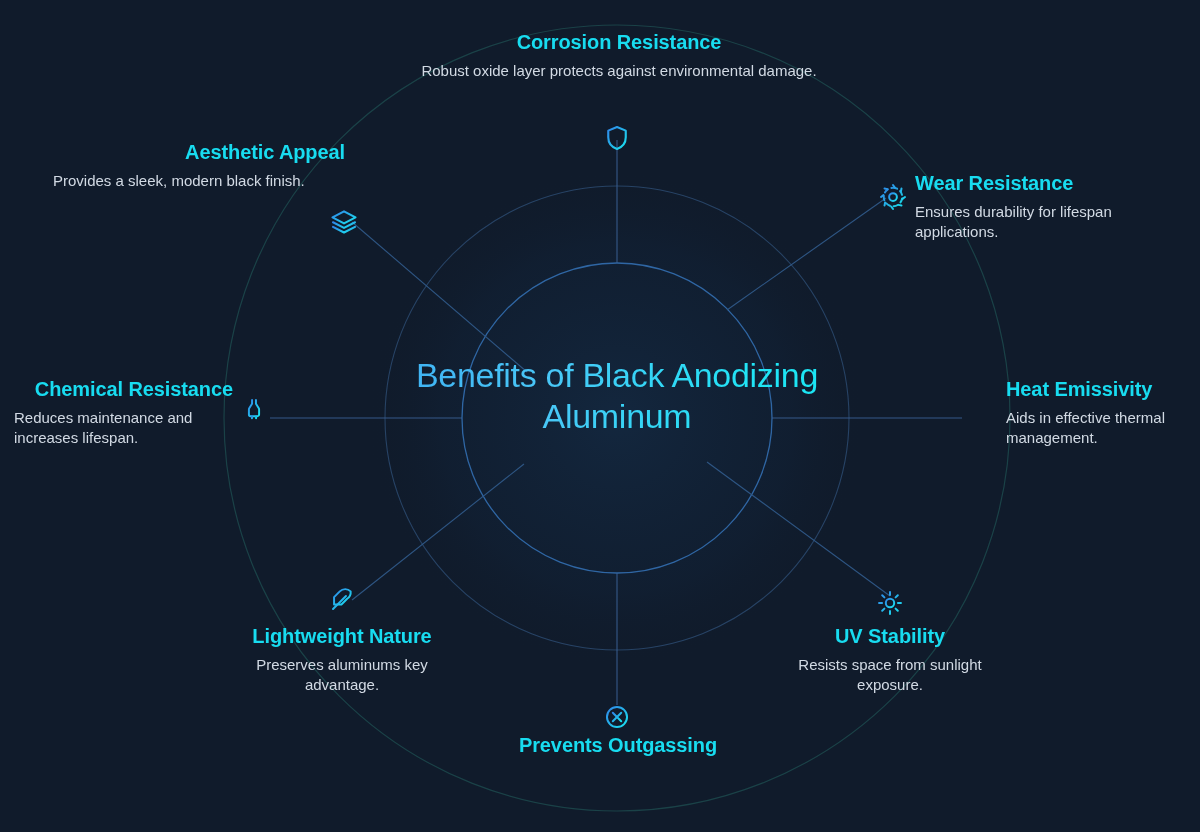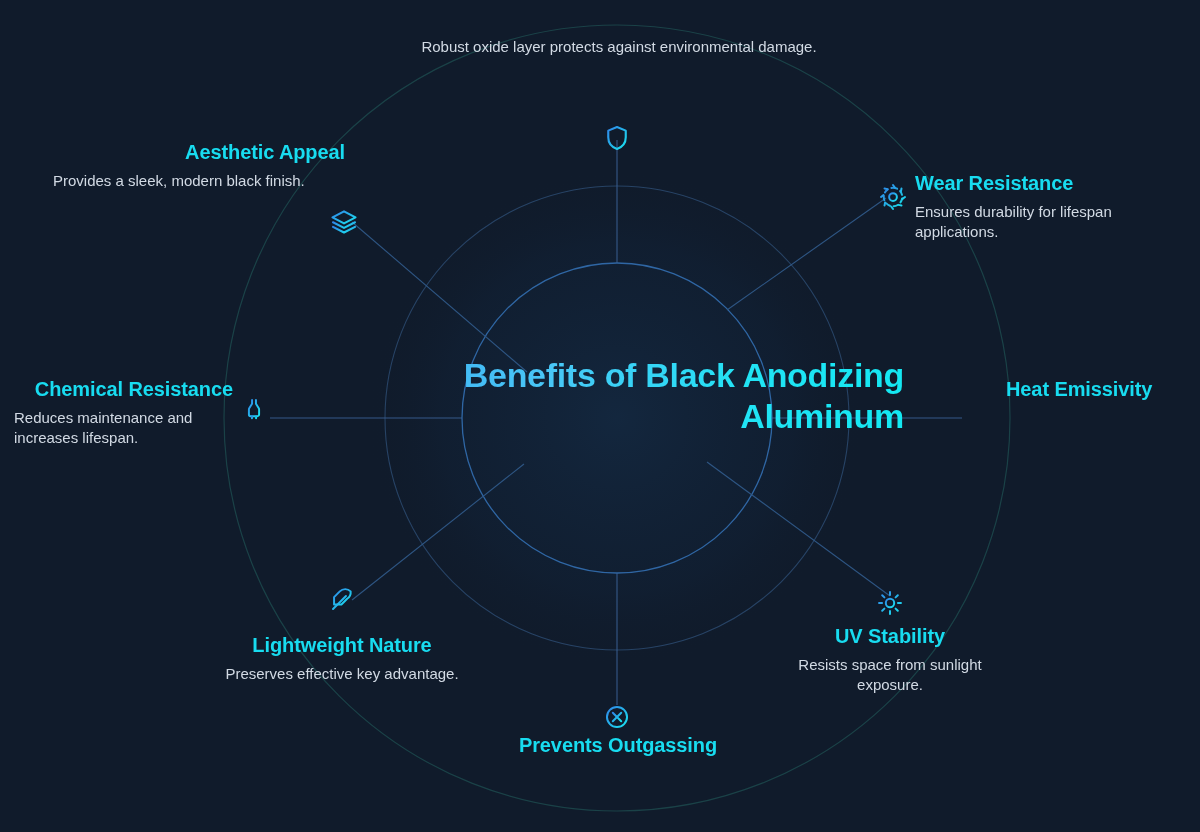--- a/index.html
+++ b/index.html
@@ -19,36 +19,36 @@
   }
   .node .desc{
     font-size:15px;color:#d2dae4;line-height:1.33;margin-top:7px;
     font-weight:400;
   }
   .icon{position:absolute;width:30px;height:30px;}
 
   
   #center-title{
     position:absolute;left:330px;top:355px;width:574px;
-    text-align:right;font-size:34px;font-weight:bold;line-height:1.22;
+    text-align:center;font-size:34px;font-weight:normal;line-height:1.22;
     background:linear-gradient(100deg,#3aa9f2 0%,#49c7f7 38%,#21e4f5 72%,#13e8f2 100%);
     -webkit-background-clip:text;background-clip:text;
     color:transparent;-webkit-text-fill-color:transparent;
     letter-spacing:-0.3px;
   }
 
   
   #n-corrosion{left:389px;top:30px;width:460px;text-align:center;}
   #n-aesthetic{left:53px;top:140px;width:292px;text-align:right;}
   #n-wear     {left:915px;top:171px;width:275px;text-align:left;}
   #n-chemical {left:14px;top:377px;width:219px;text-align:right;}
   #n-heat     {left:1006px;top:377px;width:194px;text-align:left;}
   #n-uv       {left:775px;top:624px;width:230px;text-align:center;}
   #n-outgas   {left:390px;top:733px;width:456px;text-align:center;}
-  #n-light    {left:225px;top:624px;width:234px;text-align:center;margin-top:9px;}
+  #n-light    {left:225px;top:624px;width:234px;text-align:center;}
 
   #n-chemical .desc, #n-aesthetic .desc{text-align:left;}
   #n-heat .desc, #n-wear .desc{text-align:left;}
 </style>
 </head>
 <body>
 
 <div id="stage">
 
   <svg class="rings" viewBox="0 0 1200 832" xmlns="http://www.w3.org/2000/svg">
@@ -86,20 +86,21 @@
       <line x1="524" y1="464" x2="352" y2="600"></line>
     </g>
   </svg>
 
   <div id="center-title">
     <div>Benefits of Black Anodizing</div>
     <div>Aluminum</div>
   </div>
 
   <div class="node" id="n-corrosion">
+    <div class="title">Corrosion Resistance</div>
     <div class="desc">Robust oxide layer protects against environmental damage.</div>
   </div>
   <span class="icon" style="left:602px;top:123px;">
     <svg viewBox="0 0 24 24" width="30" height="30" fill="none" stroke="url(#gIcon)" stroke-width="1.7" stroke-linecap="round" stroke-linejoin="round">
       <path d="M12 3.2 L19 6.1 V11.4 C19 15.9 16.1 19.3 12 20.8 C7.9 19.3 5 15.9 5 11.4 V6.1 Z"></path>
     </svg>
   </span>
 
   <div class="node" id="n-aesthetic">
     <div class="title">Aesthetic Appeal</div>
@@ -134,20 +135,21 @@
     <svg viewBox="0 0 24 24" width="26" height="26" fill="none" stroke="url(#gIcon)" stroke-width="1.8" stroke-linecap="round" stroke-linejoin="round">
       <path d="M9.3 3.6 h5.4"></path>
       <path d="M10.2 3.6 v3.6 L7.6 11.4 a2.3 2.3 0 0 0 -0.3 1.2 v4.4 a1.6 1.6 0 0 0 1.6 1.6 h6.2
                a1.6 1.6 0 0 0 1.6 -1.6 v-4.4 a2.3 2.3 0 0 0 -0.3 -1.2 L13.8 7.2 V3.6"></path>
       <path d="M10.1 18.6 v2.0 M13.9 18.6 v2.0"></path>
     </svg>
   </span>
 
   <div class="node" id="n-heat">
     <div class="title">Heat Emissivity</div>
+    <div class="desc">Aids in effective thermal management.</div>
   </div>
   <span class="icon" style="left:964px;top:398px;">
     <svg viewBox="0 0 24 24" width="26" height="26" fill="none" stroke="url(#gIcon)" stroke-opacity="0.85" stroke-width="2.0" stroke-linecap="round" stroke-dasharray="0.2 4.2">
       <path d="M3.5 6.5 h17"></path>
       <path d="M3.5 12 h17"></path>
       <path d="M3.5 17.5 h17"></path>
     </svg>
   </span>
 
   <div class="node" id="n-uv">
@@ -167,21 +169,21 @@
   </div>
   <span class="icon" style="left:603px;top:703px;">
     <svg viewBox="0 0 24 24" width="28" height="28" fill="none" stroke="url(#gIcon)" stroke-width="1.7" stroke-linecap="round">
       <circle cx="12" cy="12" r="8.6"></circle>
       <path d="M8.4 8.4 L15.6 15.6 M15.6 8.4 L8.4 15.6"></path>
     </svg>
   </span>
 
   <div class="node" id="n-light">
     <div class="title">Lightweight Nature</div>
-    <div class="desc">Preserves effective key advantage.</div>
+    <div class="desc">Preserves aluminums key advantage.</div>
   </div>
   <span class="icon" style="left:328px;top:586px;">
     <svg viewBox="0 0 24 24" width="28" height="28" fill="none" stroke="url(#gIcon)" stroke-width="1.7" stroke-linecap="round" stroke-linejoin="round">
       <path d="M19.4 4.6 a6.6 6.6 0 0 0 -9.3 0 L5.2 9.5 v6.3 h6.3 l4.9 -4.9 a6.6 6.6 0 0 0 3 -6.3 Z"></path>
       <path d="M15.4 8.6 L4.3 19.7"></path>
       <path d="M14.2 12.3 h-5.0"></path>
     </svg>
   </span>
 
 </div>

